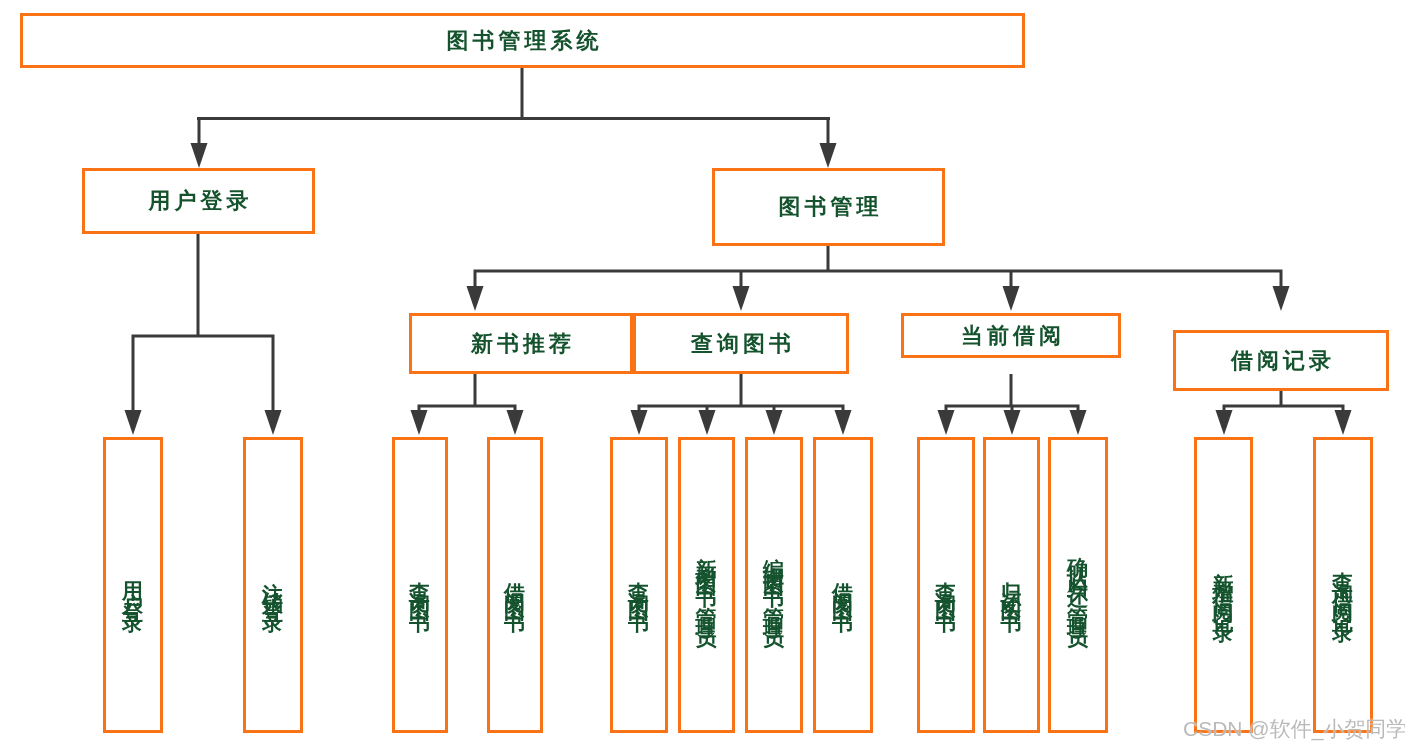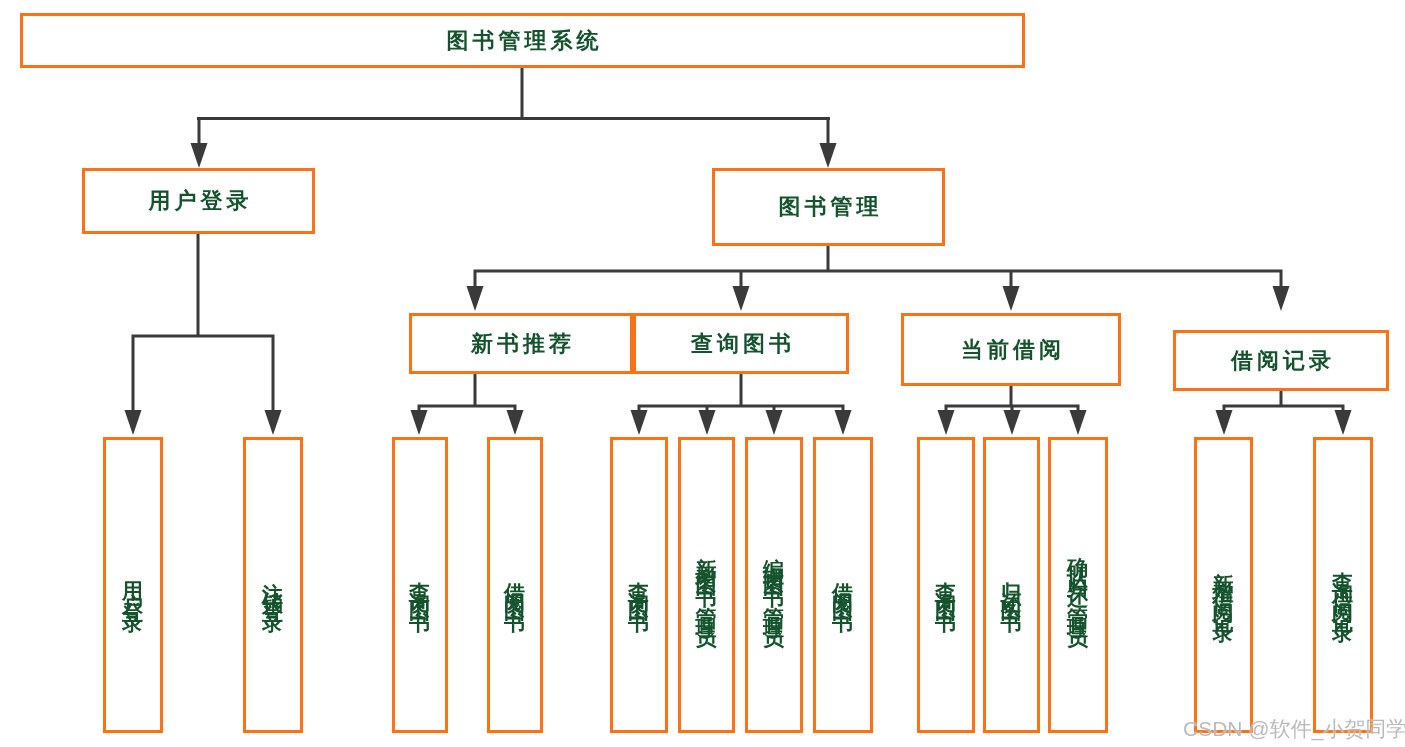--- a/index.html
+++ b/index.html
@@ -33,21 +33,21 @@
     font-size:21px;
     letter-spacing:10px;
     line-height:1;
   }
   
   #n-root{left:20px;top:13px;width:1005px;height:55px;}
   #n-l2a{left:82px;top:168px;width:233px;height:66px;}
   #n-l2b{left:712px;top:168px;width:233px;height:78px;justify-content:center;}
   #n-l3a{left:363px;top:313px;width:224px;height:61px;margin-left:46px;}
   #n-l3b{left:633px;top:313px;width:216px;height:61px;}
-  #n-l3c{left:901px;top:313px;width:220px;height:73px;}
+  #n-l3c{left:901px;top:313px;width:220px;height:45px;}
   #n-l3d{left:1173px;top:330px;width:216px;height:61px;}
   #f1{left:103px;width:60px;}
   #f2{left:243px;width:60px;}
   #f3{left:392px;width:56px;}
   #f4{left:487px;width:56px;}
   #f5{left:610px;width:58px;}
   #f6{left:678px;width:57px;}
   #f7{left:745px;width:58px;}
   #f8{left:813px;width:60px;}
   #f9{left:917px;width:58px;}

